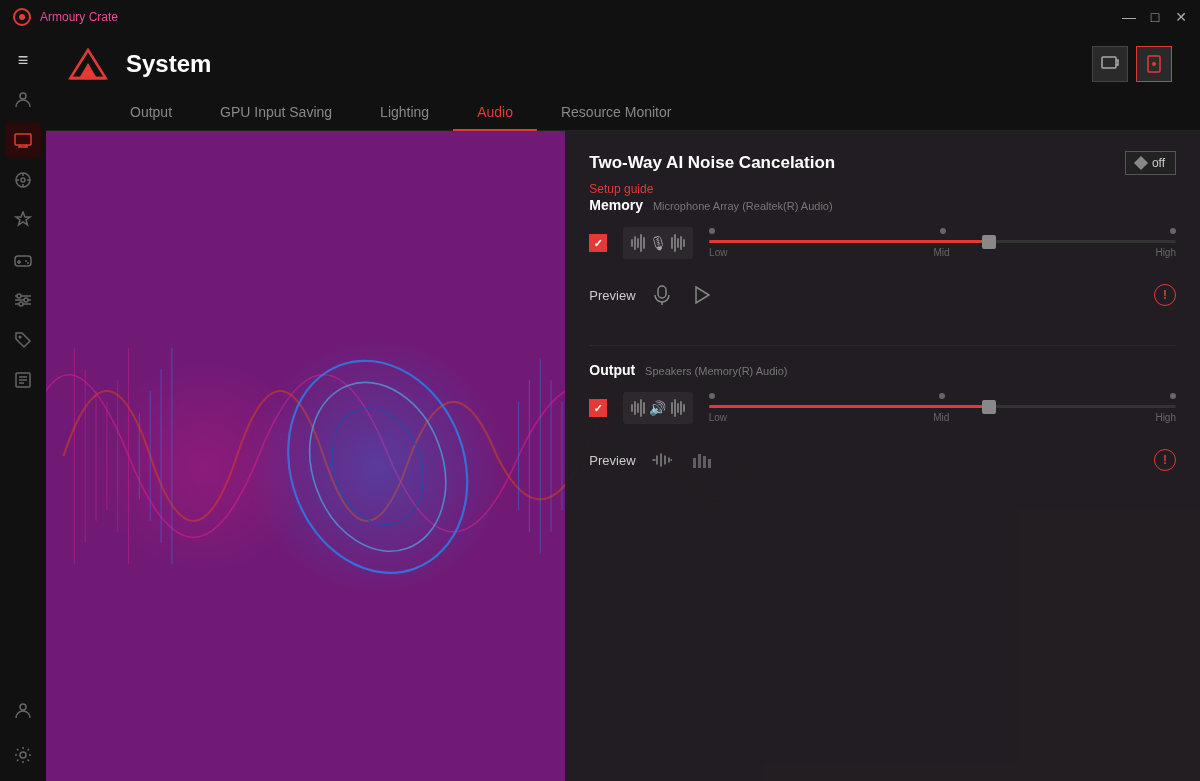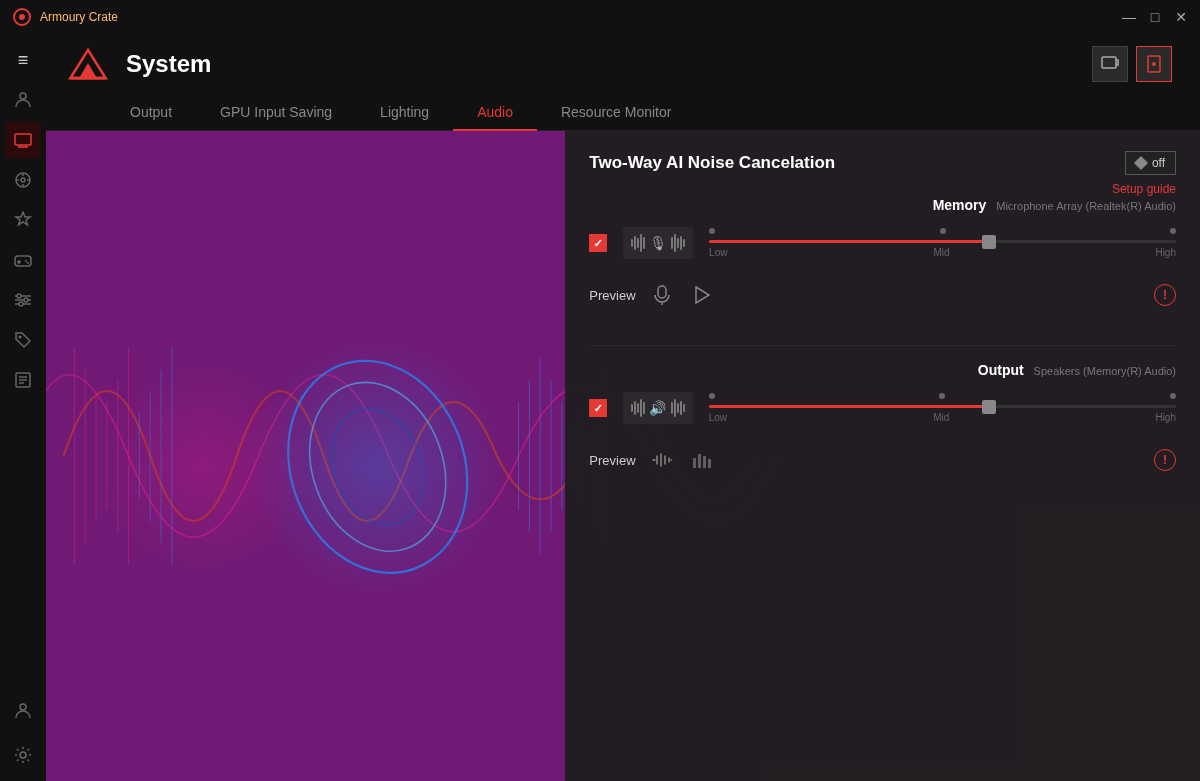--- a/index.html
+++ b/index.html
@@ -23,21 +23,21 @@
       position: relative;
       z-index: 10;
     }
     .titlebar-logo {
       width: 20px;
       height: 20px;
       margin-right: 8px;
     }
     .titlebar-title {
       font-size: 12px;
-      color: #fdba74;
+      color: #ec4899;
       flex: 1;
     }
     .titlebar-controls {
       display: flex;
       gap: 12px;
     }
     .titlebar-btn {
       width: 14px;
       height: 14px;
       display: flex;
@@ -158,21 +158,20 @@
       right: 0;
       height: 2px;
       background: #e53935;
     }
 
     
     .content-area {
       flex: 1;
       position: relative;
       overflow: hidden;
-      text-align: right;
     }
 
     
     .audio-bg {
       position: absolute;
       left: 0;
       top: 0;
       width: 65%;
       height: 100%;
       overflow: hidden;

